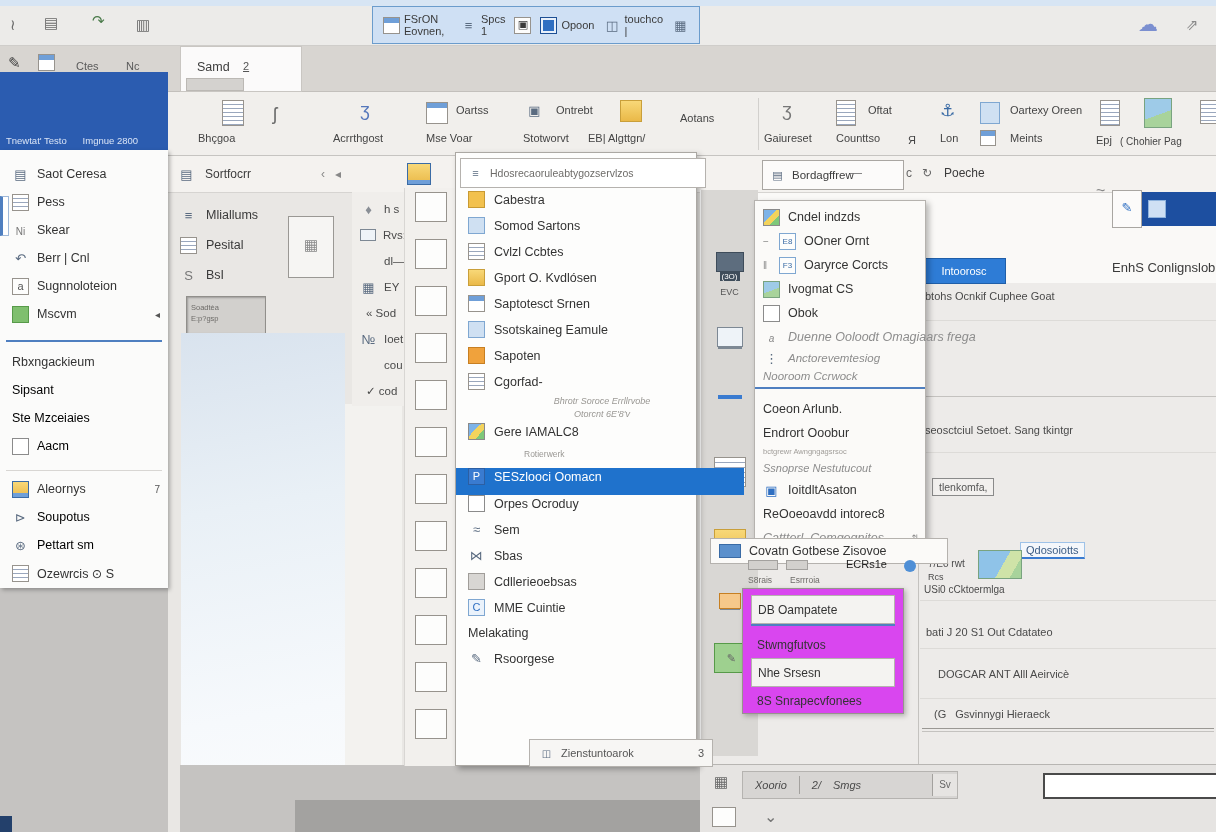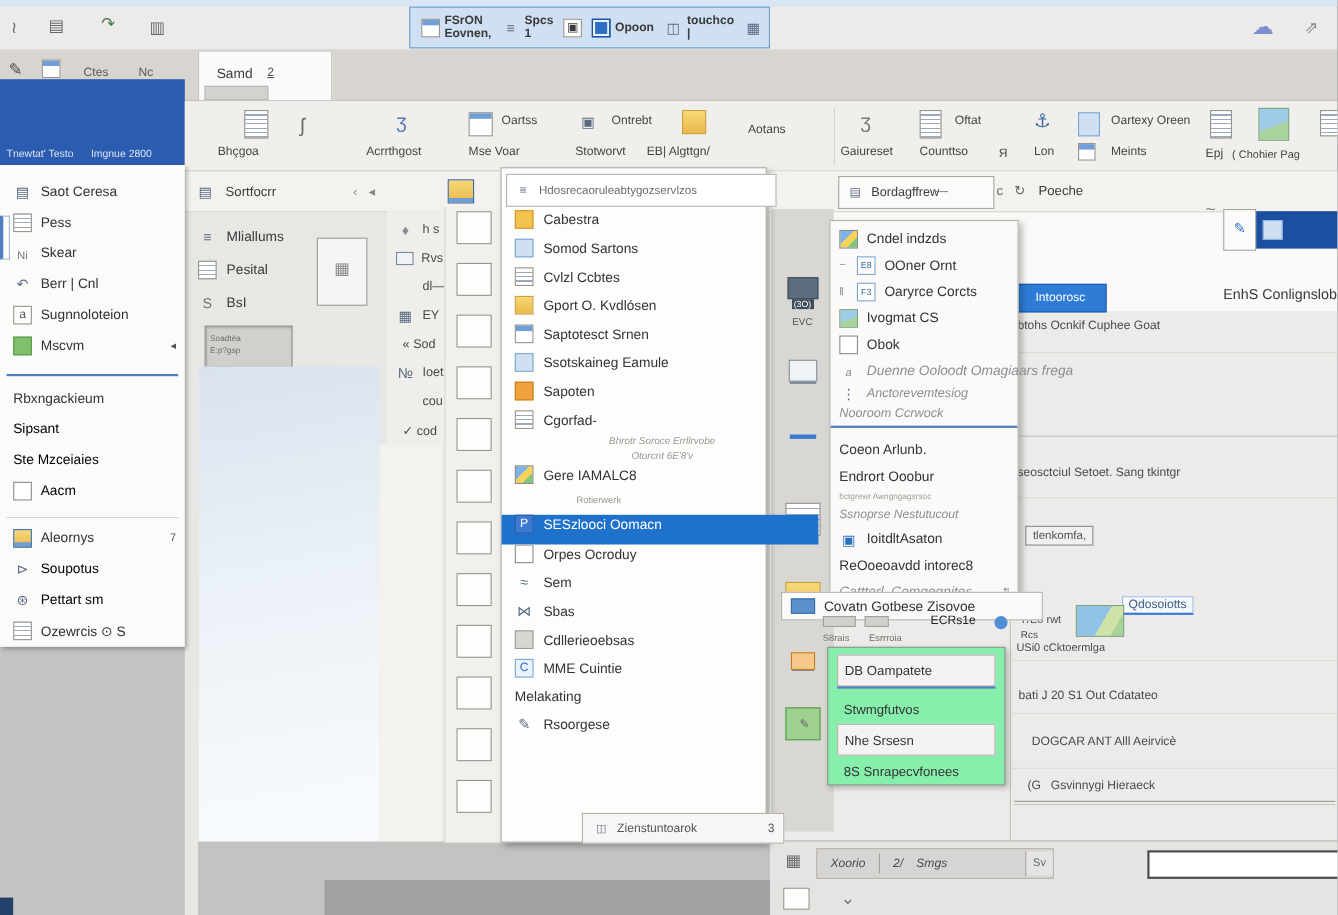--- a/index.html
+++ b/index.html
@@ -5,21 +5,21 @@
   html,body{margin:0;padding:0;background:#777;}
   #stage{position:relative;width:1216px;height:832px;overflow:hidden;background:#e9e7e4;
     font-family:"Liberation Sans","DejaVu Sans",sans-serif;color:#3c3c3c;cursor:default;}
   .abs{position:absolute;box-sizing:border-box;}
   [data-item]:empty{display:none;}
   
   .top-strip{left:0;top:0;width:1216px;height:46px;background:#ecebe9;border-bottom:1px solid #cfcdca;}
   .top-strip::before{content:"";position:absolute;left:0;top:0;width:1216px;height:6px;background:#d7e5f4;}
   .ti{font-size:15px;color:#6a6a6a;}
   .qat{left:372px;top:6px;width:328px;height:38px;background:#cfe0f4;border:1px solid #6b9ccc;
-    display:flex;align-items:center;gap:9px;padding:0 10px;font-weight:bold;}
+    display:flex;align-items:center;gap:9px;padding:0 10px;}
   .qat-it{display:flex;align-items:center;gap:4px;font-size:11px;color:#3a3a3a;}
   .cloud{font-size:20px;color:#7b8fd0;}
   .send{font-size:15px;color:#8a8a8a;}
   
   .tab-row{left:0;top:46px;width:1216px;height:46px;background:#d8d5d1;border-bottom:1px solid #c3c0bc;}
   .tab-row .lbl{font-size:11px;color:#5a5a5a;}
   .filebox{left:180px;top:0;width:122px;height:46px;background:#fbfafa;border:1px solid #c9c6c2;}
   .filetab{left:5px;top:31px;width:58px;height:13px;background:#d4d2cf;border:1px solid #bbb8b4;}
   .tabs{left:310px;top:0;width:900px;height:46px;display:flex;align-items:center;font-size:12px;color:#3e3e3e;}
   
@@ -128,22 +128,22 @@
   .rm-row.dim{color:#8d8d8d;font-style:italic;}
   .rm-row.sm{min-height:18px;font-size:11.5px;}
   .rm-row.sm2{min-height:20px;font-size:11px;}
   .rm-row.tiny{min-height:13px;font-size:7.5px;color:#a09d99;}
   .rm-row.long{overflow:visible;}
   .rm-row.divb{min-height:6px;border-top:2px solid #4f7fc0;margin:2px 0;}
   .rm-foot{left:710px;top:538px;width:238px;height:26px;background:#fbfaf8;border:1px solid #b5b2ae;z-index:6;
     display:flex;align-items:center;gap:8px;padding:0 8px;font-size:12.5px;color:#333;}
   
   .minirow{left:742px;top:558px;width:185px;height:28px;z-index:6;font-size:8.5px;color:#6e6c69;}
-  .smenu{left:742px;top:588px;width:162px;height:126px;background:#86efac;border:1px solid #97938d;
-    box-shadow:2px 2px 5px rgba(0,0,0,.25);z-index:7;padding:6px 8px;margin-left:10px;}
+  .smenu{left:742px;top:588px;width:162px;height:126px;background:#d946ef;border:1px solid #97938d;
+    box-shadow:2px 2px 5px rgba(0,0,0,.25);z-index:7;padding:6px 8px;}
   .sm-row{display:flex;align-items:center;min-height:27px;font-size:12px;color:#333;padding:0 6px;}
   .sm-row.boxed{border:1px solid #b5b2ae;background:#f4f3f1;}
   .sm-row.divb{min-height:5px;border-top:2px solid #4f7fc0;padding:0;}
   
   .content{left:700px;top:156px;width:516px;height:676px;background:#faf9f7;z-index:0;}
   .c-toolbar{position:absolute;left:0;top:0;width:516px;height:36px;background:#f4f2ef;border-bottom:1px solid #d6d4d1;font-size:12px;text-align:center;}
   .dd{position:absolute;left:62px;top:4px;width:128px;height:28px;background:#fcfbfa;border:1px solid #a9a6a2;
     display:flex;align-items:center;gap:6px;padding:0 6px;font-size:11.5px;color:#3c3c3c;}
   .ricons{position:absolute;right:10px;top:8px;display:flex;gap:13px;font-size:12px;color:#4a4a4a;}
   .c-gray{position:absolute;left:0;top:127px;width:516px;height:481px;background:#edebe9;}

